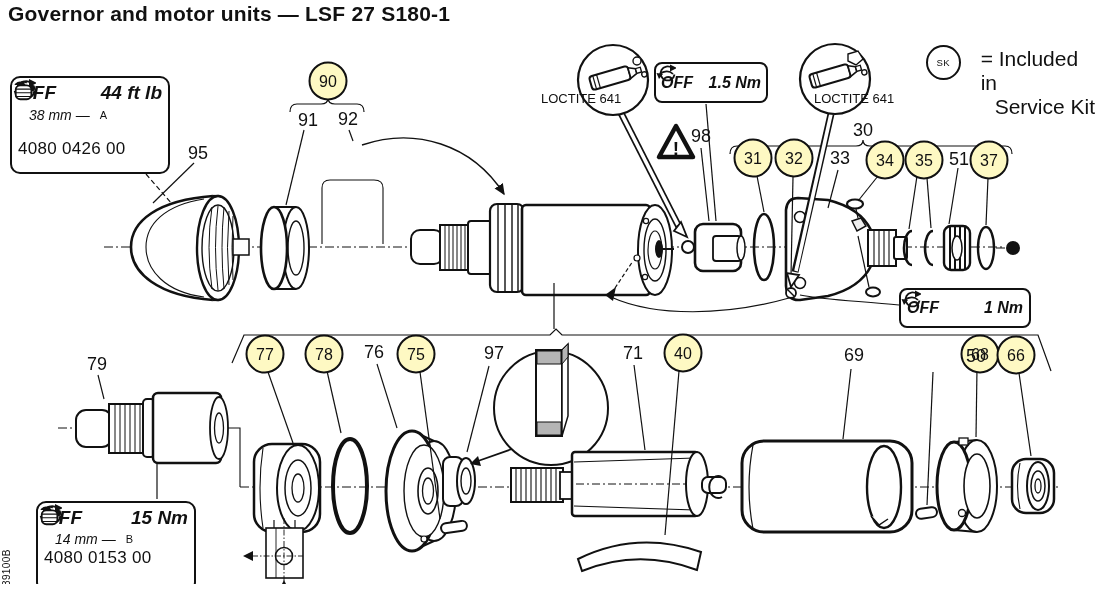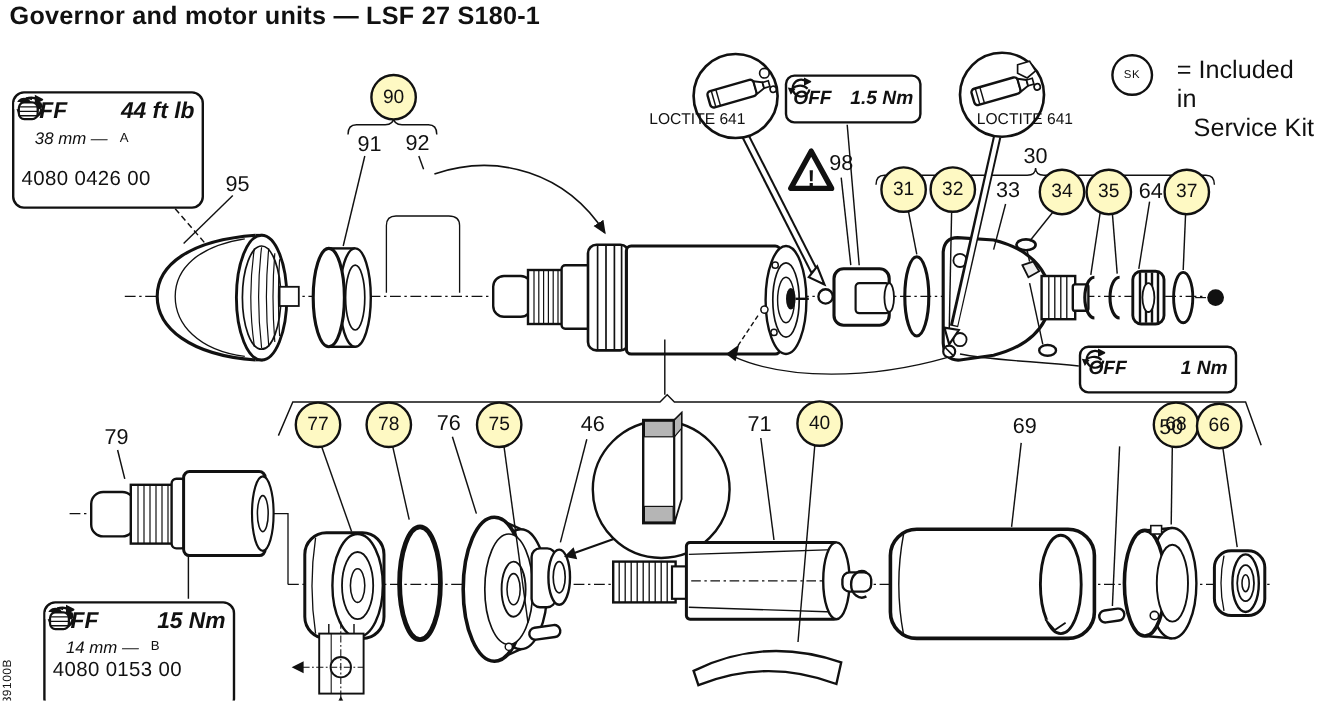--- a/index.html
+++ b/index.html
@@ -319,28 +319,28 @@
   <span class="pl" style="left:308px;top:120px">91</span>
   <span class="pl" style="left:348px;top:119px">92</span>
   <span class="pl" style="left:198px;top:153px">95</span>
   <span class="pl" style="left:701px;top:136px">98</span>
   <span class="pl" style="left:863px;top:130px">30</span>
   <span class="pl sk" style="left:753px;top:158px">31</span>
   <span class="pl sk" style="left:794px;top:158px">32</span>
   <span class="pl" style="left:840px;top:158px">33</span>
   <span class="pl sk" style="left:885px;top:160px">34</span>
   <span class="pl sk" style="left:924px;top:160px">35</span>
-  <span class="pl" style="left:959px;top:159px">64</span>
+  <span class="pl" style="left:959px;top:159px">51</span>
   <span class="pl sk" style="left:989px;top:160px">37</span>
   <span class="pl" style="left:97px;top:364px">79</span>
   <span class="pl sk" style="left:265px;top:354px">77</span>
   <span class="pl sk" style="left:324px;top:354px">78</span>
   <span class="pl" style="left:374px;top:352px">76</span>
   <span class="pl sk" style="left:416px;top:354px">75</span>
-  <span class="pl" style="left:494px;top:353px">46</span>
+  <span class="pl" style="left:494px;top:353px">97</span>
   <span class="pl" style="left:633px;top:353px">71</span>
   <span class="pl sk" style="left:683px;top:353px">40</span>
   <span class="pl" style="left:854px;top:355px">69</span>
   <span class="pl sk" style="left:980px;top:354px">68</span>
   <span class="pl" style="left:976px;top:356px">50</span>
   <span class="pl sk" style="left:1016px;top:355px">66</span>
 
   <span class="small-label" style="left:541px;top:91px">LOCTITE 641</span>
   <span class="small-label" style="left:814px;top:91px">LOCTITE 641</span>
 

